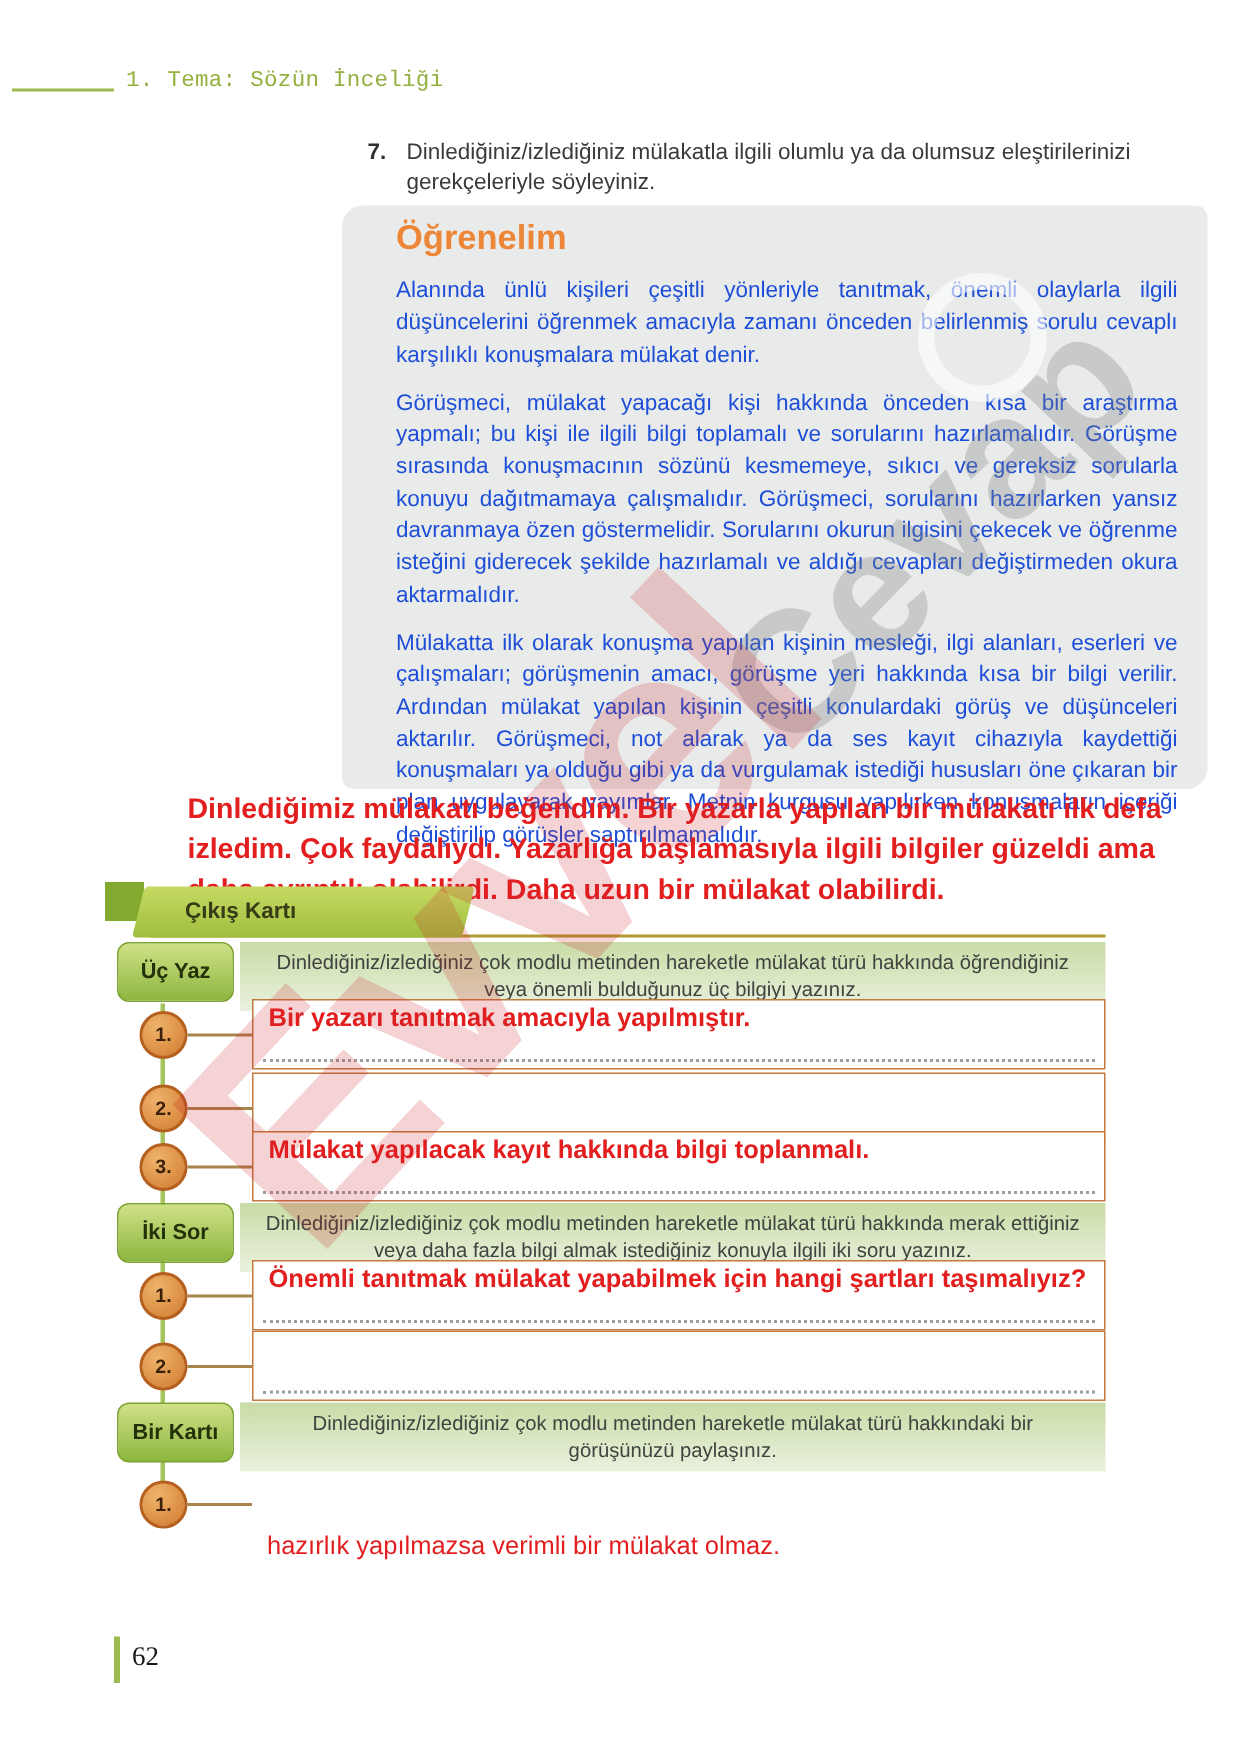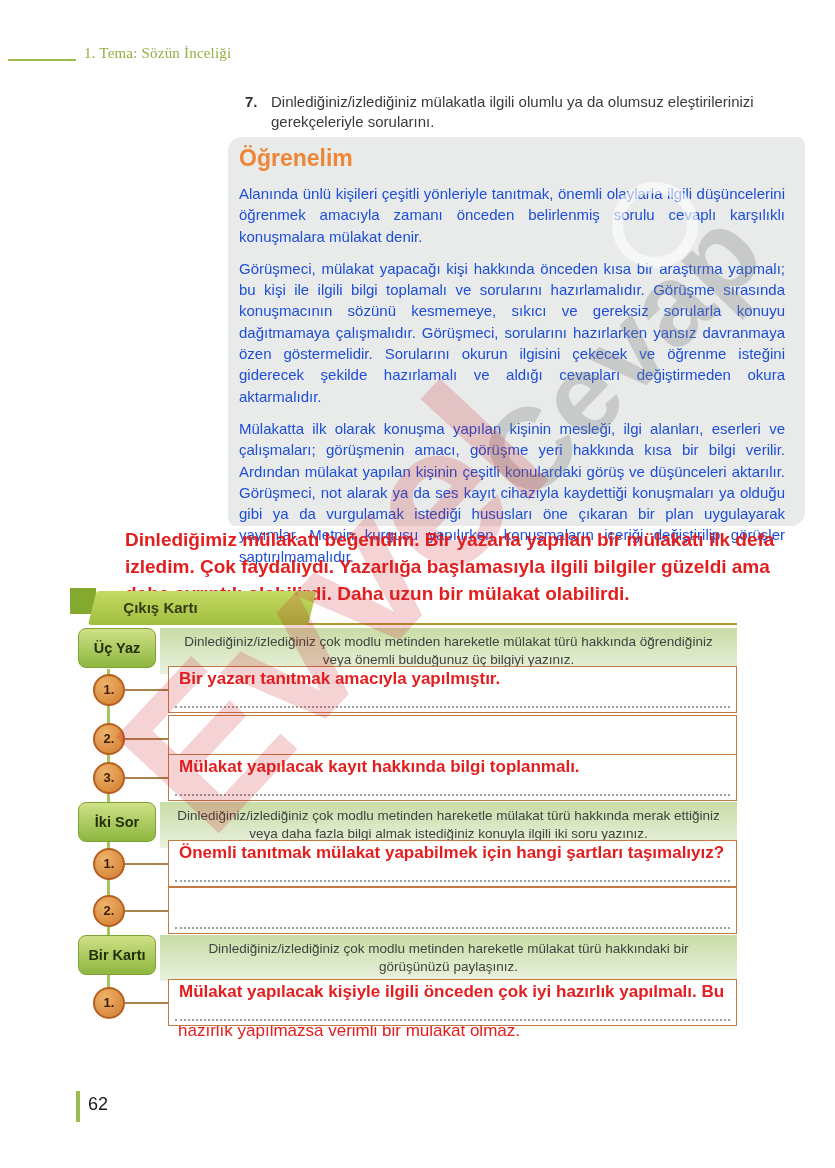--- a/index.html
+++ b/index.html
@@ -1,33 +1,33 @@
 <!DOCTYPE html>
 <html lang="tr"><head>
 <meta charset="utf-8">
 <style>
   html,body{margin:0;padding:0;background:#ffffff;}
   body{font-family:"Liberation Sans",sans-serif;}
   #page{position:relative;width:835px;height:1168px;background:#ffffff;overflow:hidden;}
 
   
   .head-rule{position:absolute;left:8px;top:59px;width:68px;height:2px;background:#9cb94c;}
-  .head-title{position:absolute;left:84px;top:45px;font-family:Liberation Serif, serif;
+  .head-title{position:absolute;left:84px;top:45px;font-family:Liberation Mono, monospace;
     font-size:15px;color:#93b040;letter-spacing:.2px;}
 
   
   .q7{position:absolute;left:245px;top:92px;width:552px;font-size:15px;color:#3a3a3a;line-height:1.32;}
   .q7 .qnum{font-weight:bold;display:inline-block;width:26px;color:#2e2e2e;}
   .q7 .qtext{display:inline;}
   .q7-wrap{display:flex;}
   .q7-wrap .qtext{flex:1;}
 
   
   .panel{position:absolute;left:228px;top:137px;width:577px;height:389px;background:#e9ebea;
-    border-radius:14px 8px 14px 8px;box-sizing:border-box;padding:8px 20px 14px 11px;z-index:1;}
+    border-radius:14px 8px 14px 8px;box-sizing:border-box;padding:8px 20px 14px 36px;z-index:1;}
   .panel h2{margin:0 0 6px 0;font-size:23px;color:#ee8637;font-weight:bold;}
   .panel p{margin:11px 0;font-size:15px;color:#1d4ed8;line-height:1.42;text-align:justify;}
 
   
   .intro-answer{position:absolute;left:125px;top:527px;width:692px;font-size:19px;font-weight:bold;
     color:#e31e1e;line-height:1.42;z-index:2;}
 
   
   .cikis{position:absolute;left:0;top:585px;width:835px;z-index:2;}
   .banner-zone{position:relative;height:43px;}
@@ -68,42 +68,42 @@
     font-size:13px;font-weight:bold;color:#3c1f08;}
   .connector{width:43px;height:2px;background:#a8834b;flex-shrink:0;}
   .answer-box{flex:1;height:47px;box-sizing:border-box;border:1px solid #c4793f;background:#ffffff;
     position:relative;padding:2px 8px 0 10px;}
   .answer-text{font-size:17px;font-weight:bold;color:#e31e1e;white-space:nowrap;overflow:hidden;}
   .dotted{position:absolute;left:6px;right:6px;bottom:4px;border-bottom:2px dotted #9aa0a0;}
   .answer-overflow{margin:3px 0 0 178px;width:560px;font-size:17px;font-weight:normal;color:#e31e1e;}
 
   
   .pnum-bar{position:absolute;left:76px;top:1091px;width:4px;height:31px;background:#9cba4e;}
-  .pnum{position:absolute;left:88px;top:1094px;font-family:Liberation Sans, sans-serif;font-size:18px;color:#1a1a1a;}
+  .pnum{position:absolute;left:88px;top:1094px;font-family:Liberation Serif, serif;font-size:18px;color:#1a1a1a;}
 
   
   .wm{position:absolute;pointer-events:none;z-index:6;display:flex;align-items:center;justify-content:center;}
   .wm-cevap{left:390px;top:170px;width:460px;height:370px;transform:rotate(-46deg);
     font-size:115px;font-weight:bold;color:rgba(125,125,125,0.30);}
   .wm-evvel{left:30px;top:400px;width:600px;height:420px;transform:rotate(-47deg);
     font-size:205px;font-weight:bold;letter-spacing:-6px;color:rgba(206,32,41,0.20);}
   .wm-ring{position:absolute;left:612px;top:182px;width:86px;height:86px;border-radius:50%;
     border:11px solid rgba(255,255,255,0.6);box-sizing:border-box;pointer-events:none;z-index:5;}
 </style>
 </head>
 <body>
 
 <div id="page">
 
   <div class="head-rule"></div>
   <div class="head-title">1. Tema: Sözün İnceliği</div>
 
   <div class="q7 q7-wrap">
     <span class="qnum">7.</span>
-    <span class="qtext">Dinlediğiniz/izlediğiniz mülakatla ilgili olumlu ya da olumsuz eleştirilerinizi gerekçeleriyle sorularını.</span>
+    <span class="qtext">Dinlediğiniz/izlediğiniz mülakatla ilgili olumlu ya da olumsuz eleştirilerinizi gerekçeleriyle söyleyiniz.</span>
   </div>
 
   <div class="panel">
     <h2>Öğrenelim</h2>
     <p>Alanında ünlü kişileri çeşitli yönleriyle tanıtmak, önemli olaylarla ilgili düşüncelerini öğrenmek amacıyla zamanı önceden belirlenmiş sorulu cevaplı karşılıklı konuşmalara mülakat denir.</p>
     <p>Görüşmeci, mülakat yapacağı kişi hakkında önceden kısa bir araştırma yapmalı; bu kişi ile ilgili bilgi toplamalı ve sorularını hazırlamalıdır. Görüşme sırasında konuşmacının sözünü kesmemeye, sıkıcı ve gereksiz sorularla konuyu dağıtmamaya çalışmalıdır. Görüşmeci, sorularını hazırlarken yansız davranmaya özen göstermelidir. Sorularını okurun ilgisini çekecek ve öğrenme isteğini giderecek şekilde hazırlamalı ve aldığı cevapları değiştirmeden okura aktarmalıdır.</p>
     <p>Mülakatta ilk olarak konuşma yapılan kişinin mesleği, ilgi alanları, eserleri ve çalışmaları; görüşmenin amacı, görüşme yeri hakkında kısa bir bilgi verilir. Ardından mülakat yapılan kişinin çeşitli konulardaki görüş ve düşünceleri aktarılır. Görüşmeci, not alarak ya da ses kayıt cihazıyla kaydettiği konuşmaları ya olduğu gibi ya da vurgulamak istediği hususları öne çıkaran bir plan uygulayarak yayımlar. Metnin kurgusu yapılırken konuşmaların içeriği değiştirilip görüşler saptırılmamalıdır.</p>
   </div>
 
   <div class="intro-answer">Dinlediğimiz mülakatı beğendim. Bir yazarla yapılan bir mülakatı ilk defa izledim. Çok faydalıydı. Yazarlığa başlamasıyla ilgili bilgiler güzeldi ama daha ayrıntılı olabilirdi. Daha uzun bir mülakat olabilirdi.</div>
@@ -169,24 +169,20 @@
           </div>
         </div>
         <div class="section s2">
           <div class="instr-row">
             <div class="sec-label">Bir Kartı</div>
             <div class="instr-band">Dinlediğiniz/izlediğiniz çok modlu metinden hareketle mülakat türü hakkındaki bir görüşünüzü paylaşınız.</div>
           </div>
           <div class="item-row">
             <div class="num-circle">1.</div>
             <div class="connector"></div>
-            <div class="answer-box">
-              <div class="answer-text">Mülakat yapılacak kişiyle ilgili önceden çok iyi hazırlık yapılmalı. Bu</div>
-              <div class="dotted"></div>
-            </div>
           </div>
           <div class="answer-overflow">hazırlık yapılmazsa verimli bir mülakat olmaz.</div>
         </div>
       </div>
   </div>
 
   <div class="pnum-bar"></div>
   <div class="pnum">62</div>
 
   <div class="wm-ring"></div>

